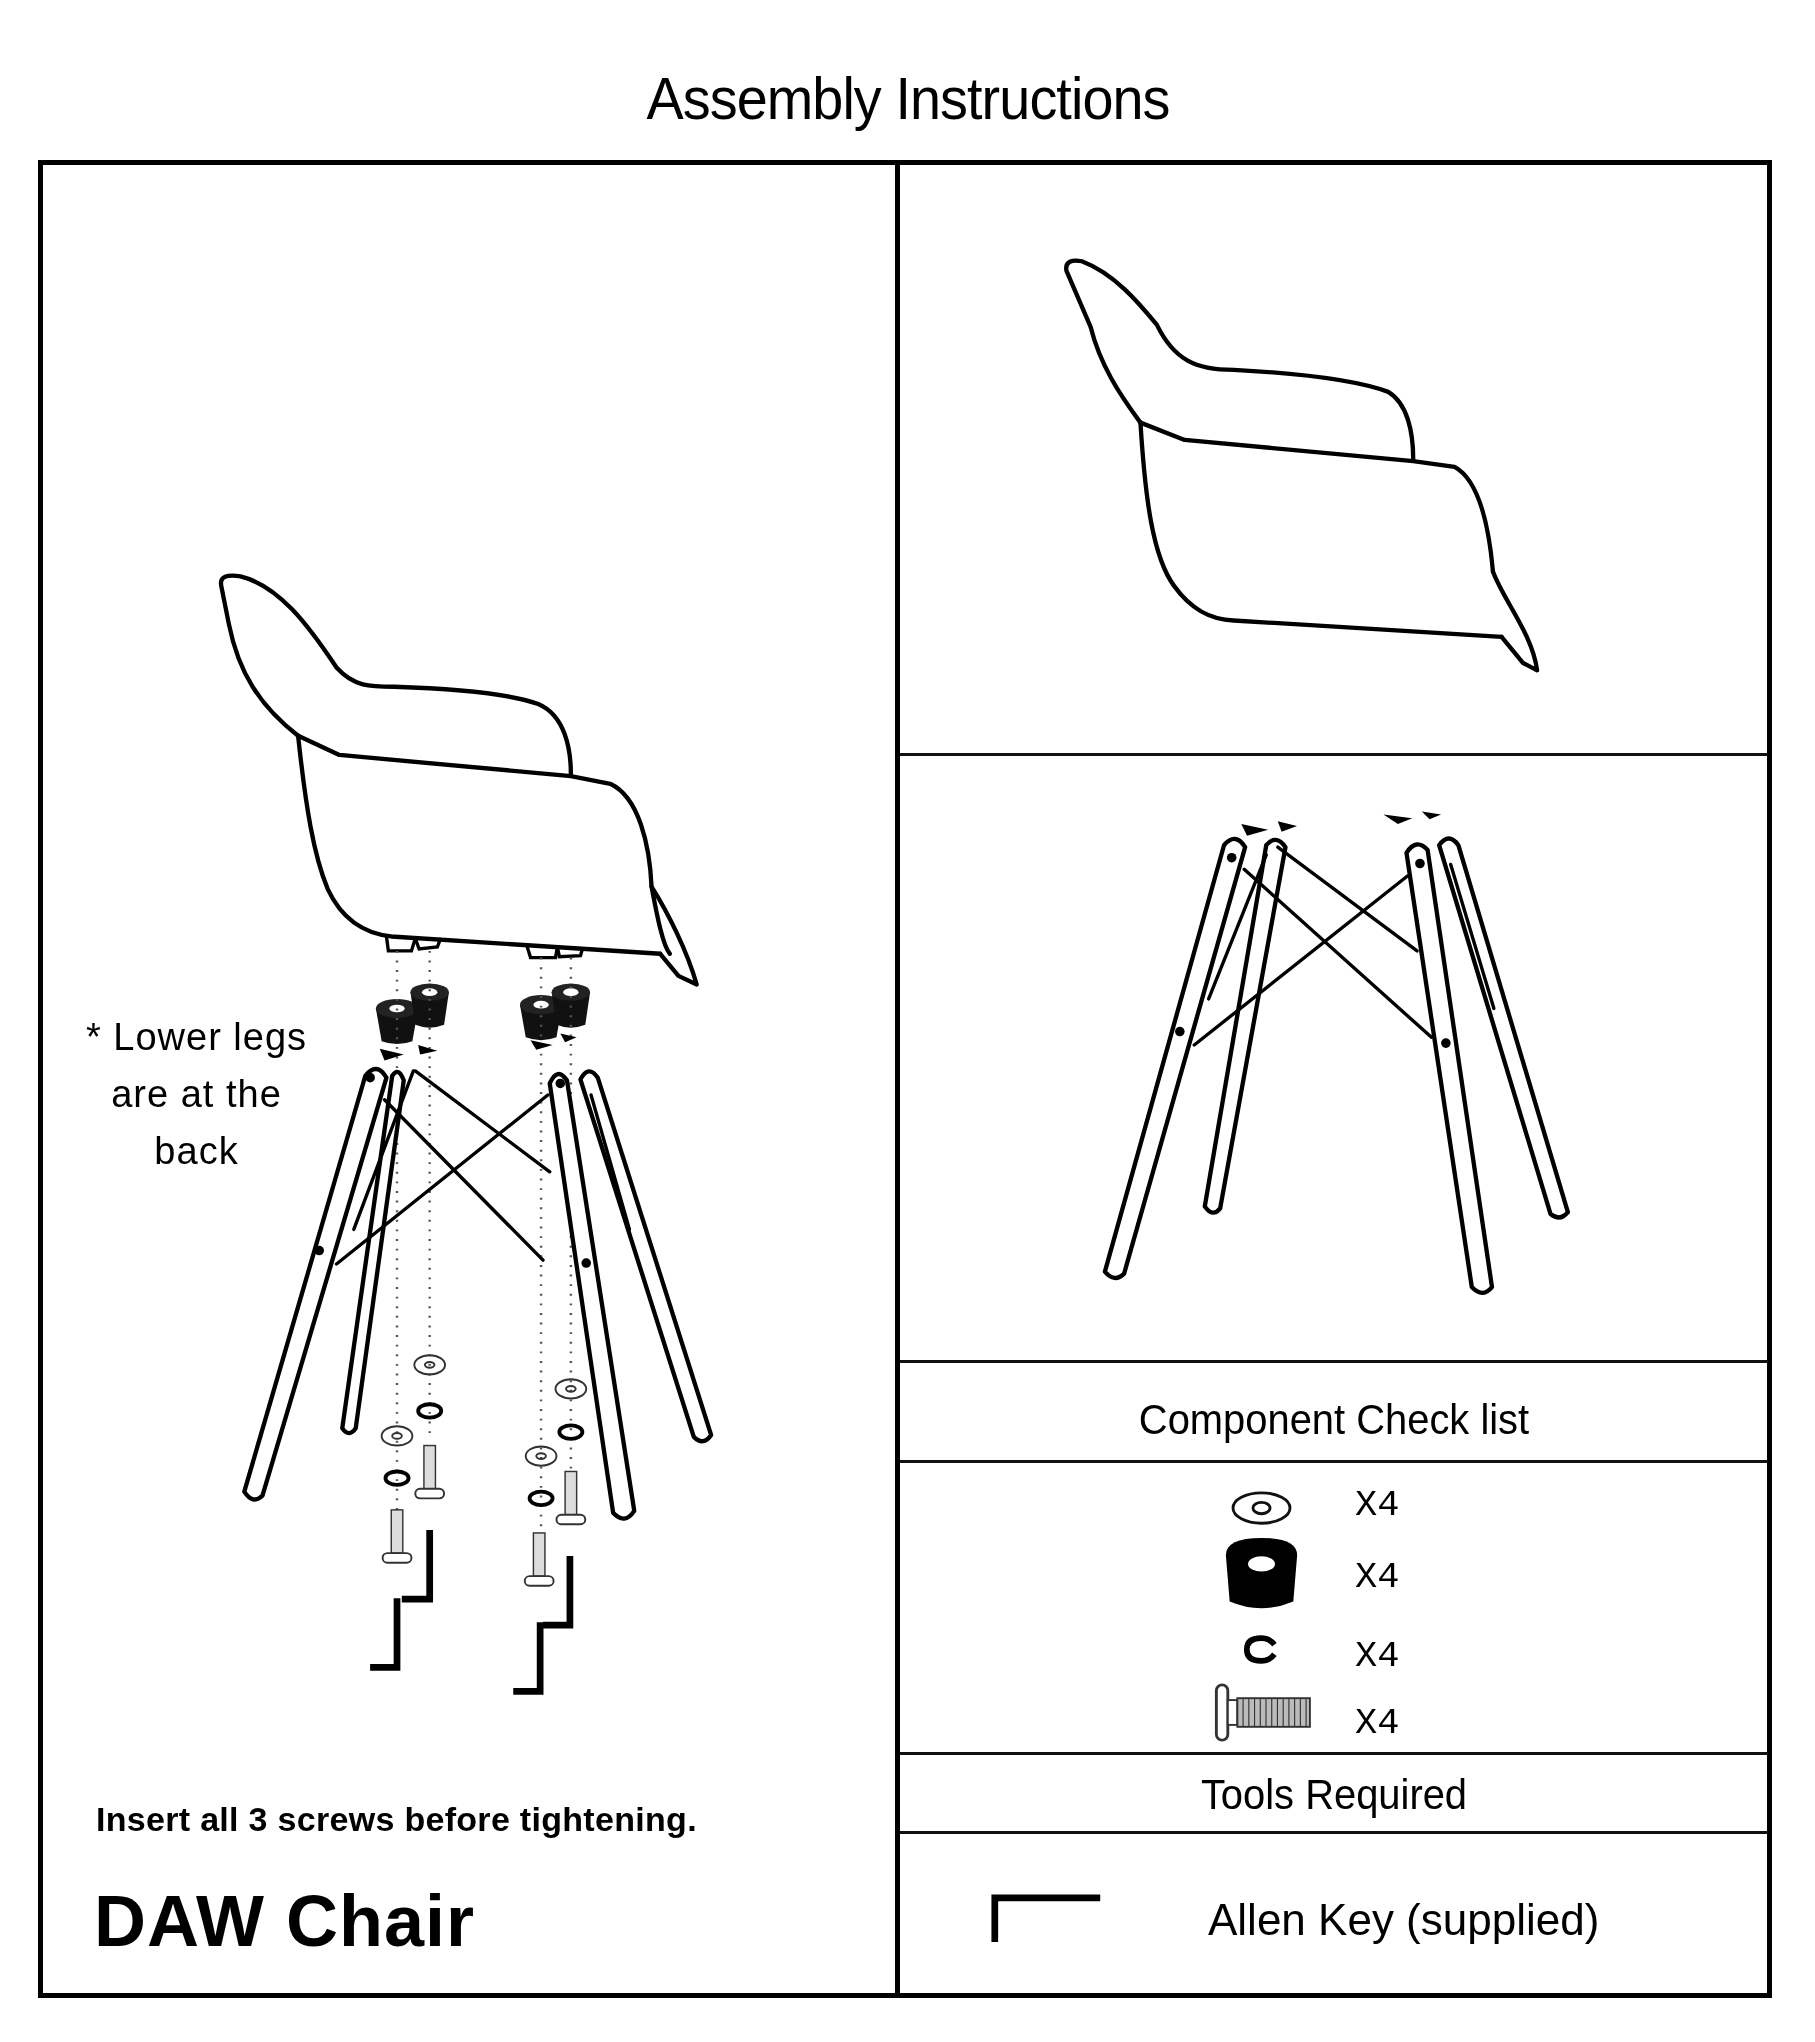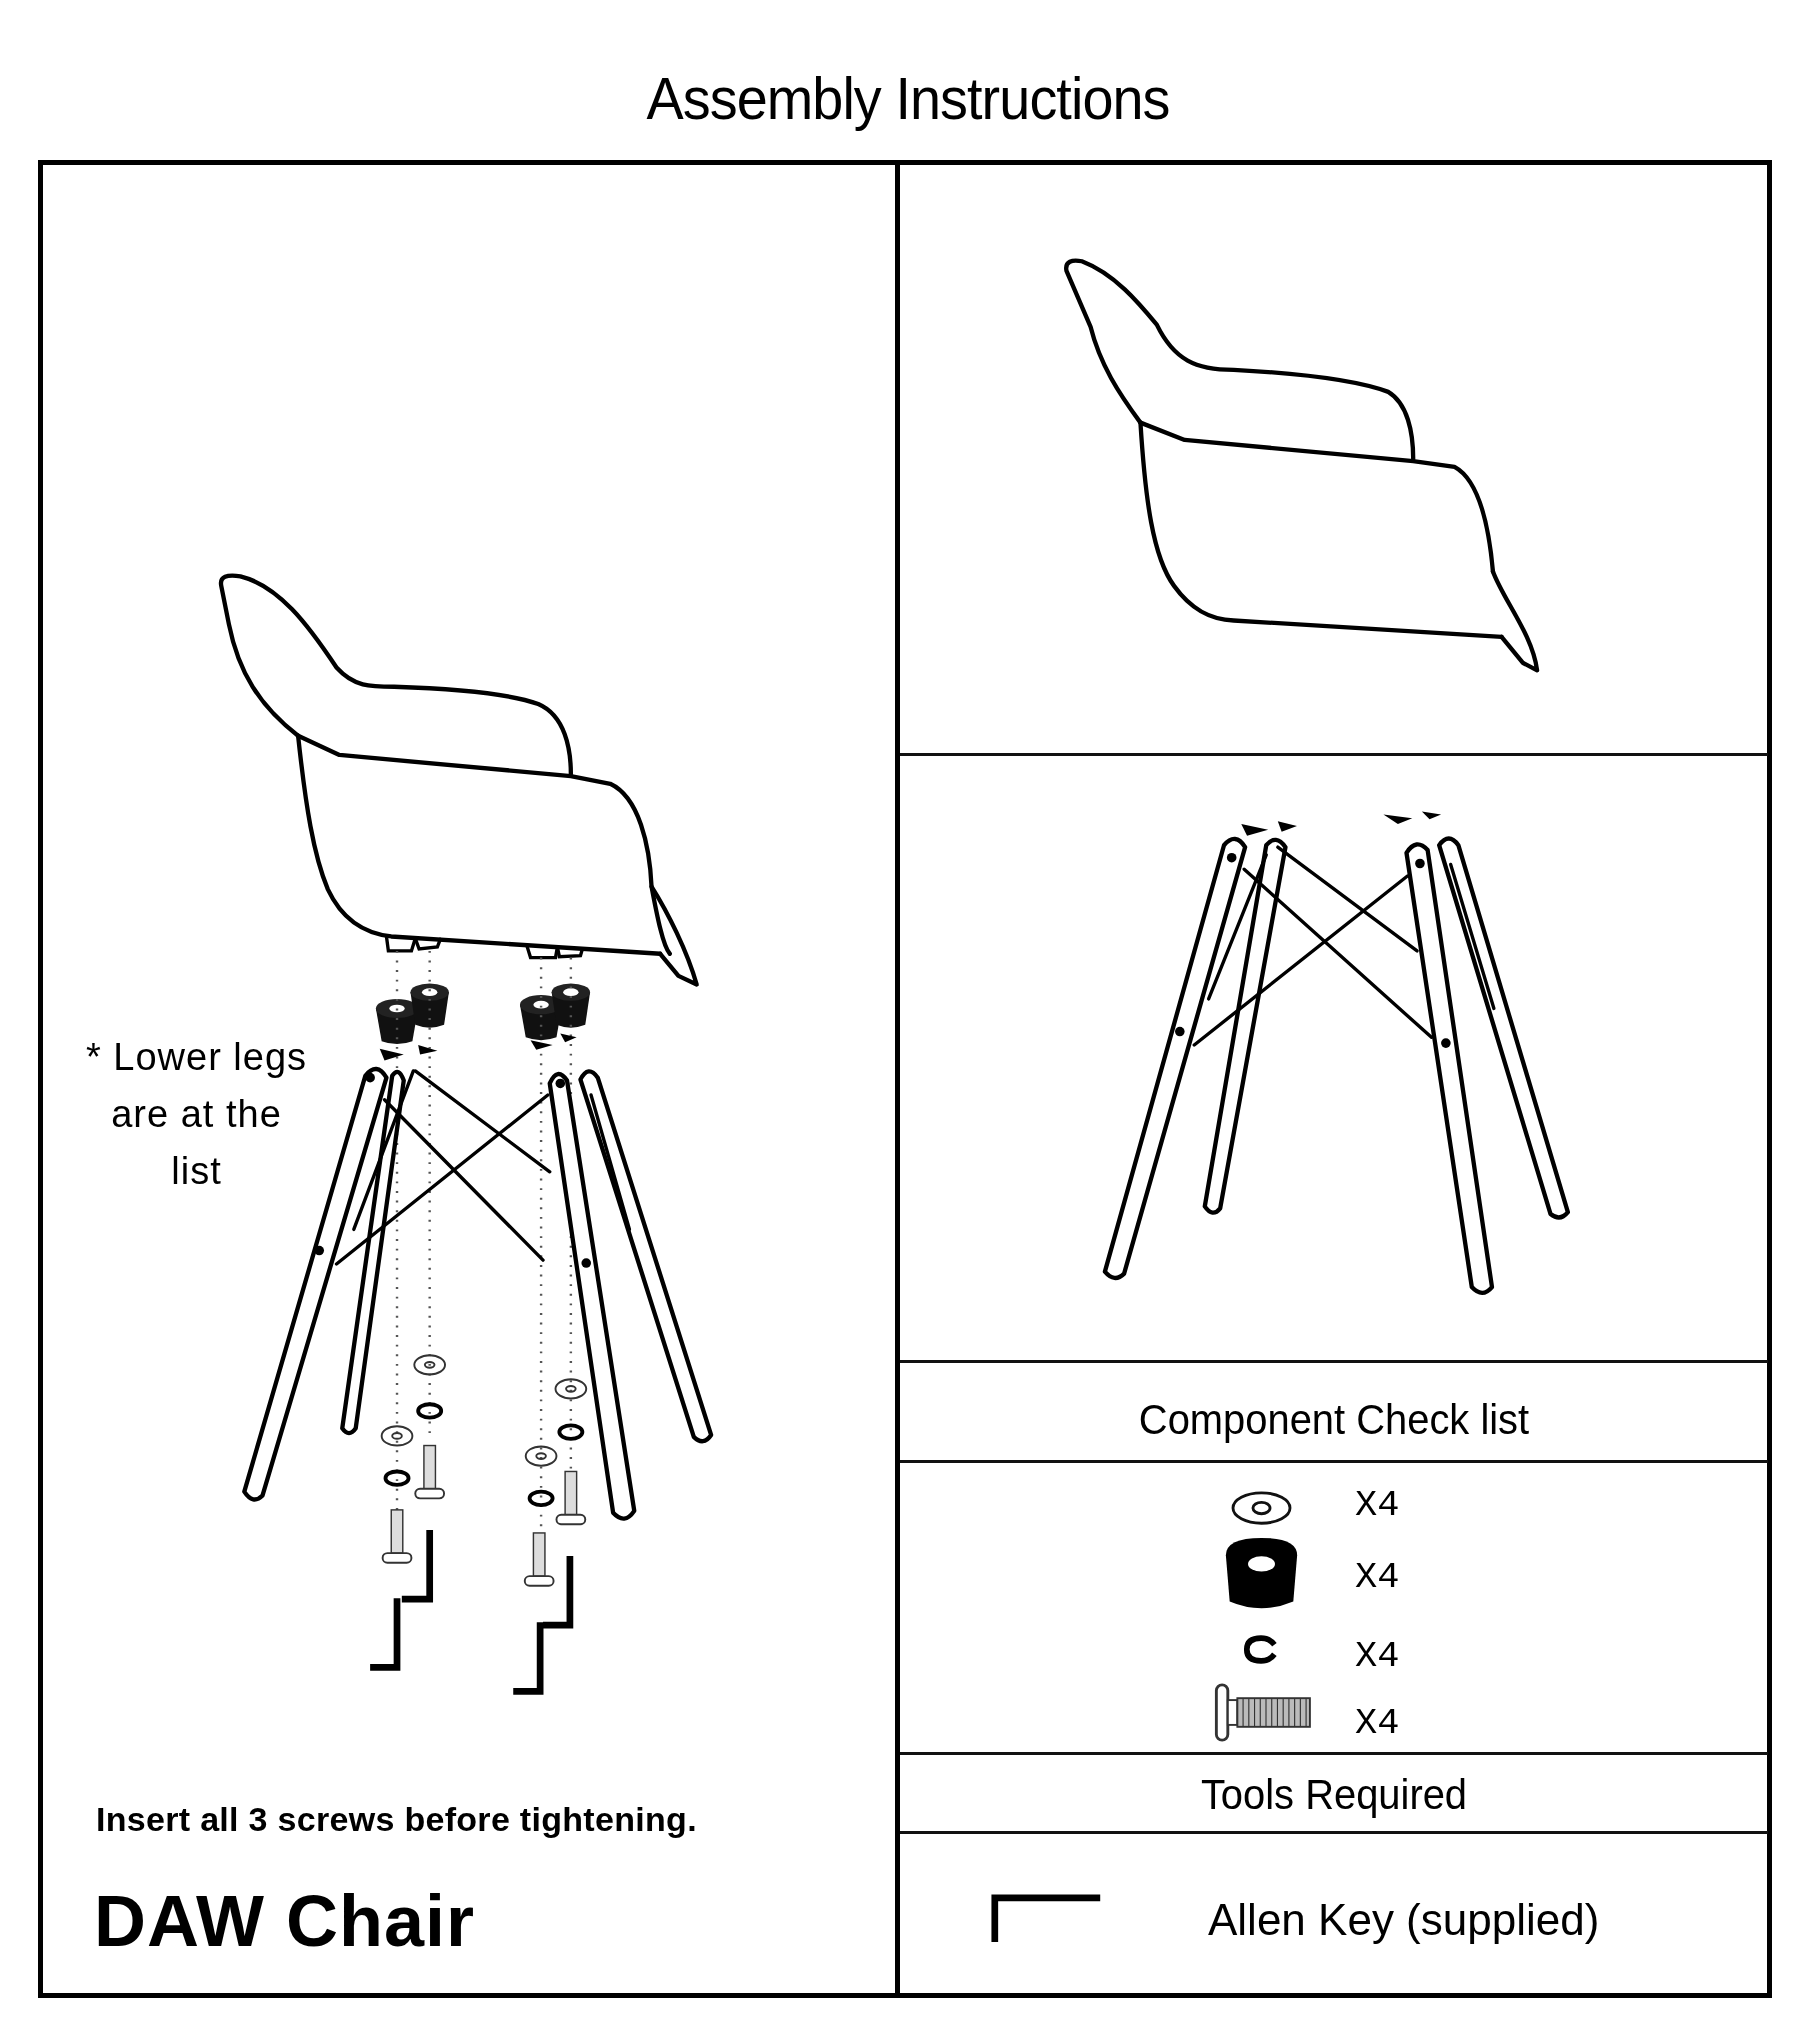--- a/index.html
+++ b/index.html
@@ -4,21 +4,21 @@
 <style>
   html, body { margin: 0; padding: 0; background: #ffffff; }
   body { width: 1816px; height: 2042px; position: relative; overflow: hidden; font-family: "Liberation Sans", sans-serif; color: #000; }
   .abs { position: absolute; }
   #doc-title { left: 0; width: 1816px; top: 60px; text-align: center; font-size: 60px; line-height: 77px; letter-spacing: -1px; transform: scaleX(0.93); }
   #frame { left: 38px; top: 160px; width: 1724px; height: 1828px; border: 5.8px solid #000; box-sizing: content-box; }
   .vdiv { left: 895px; top: 160px; width: 4.8px; height: 1835px; background: #000; }
   .hdiv { left: 900px; width: 868px; height: 2.9px; background: #111; }
   .sec-label { left: 900px; width: 868px; text-align: center; font-size: 42px; line-height: 54px; transform: scaleX(0.95); }
   .qty { font-size: 37px; line-height: 42px; left: 1355px; font-family: Liberation Mono, monospace; }
-  #lower-legs-note { left: 67px; top: 1009px; width: 259px; text-align: center; font-size: 38px; line-height: 57px; font-weight: 300; letter-spacing: 1px; margin-top: 20px; }
+  #lower-legs-note { left: 67px; top: 1009px; width: 259px; text-align: center; font-size: 38px; line-height: 57px; font-weight: 300; letter-spacing: 1px; }
   #insert-note { left: 96px; top: 1798px; font-size: 34px; font-weight: bold; line-height: 42px; letter-spacing: 0.3px; }
   #product-name { left: 94px; top: 1878px; font-size: 72px; font-weight: bold; line-height: 86px; letter-spacing: 1px; }
   #allen-label { left: 1208px; top: 1893px; font-size: 44px; line-height: 54px; }
   svg.draw { position: absolute; left: 0; top: 0; width: 1816px; height: 2042px; pointer-events: none; }
   svg .ln { fill: none; stroke: #000; stroke-width: 4.5; stroke-linecap: round; stroke-linejoin: round; }
   svg .thin { fill: none; stroke: #000; stroke-width: 3.5; stroke-linecap: round; }
   svg .dot { fill: none; stroke: #555; stroke-width: 2.5; stroke-dasharray: 2 8; }
   svg .leg { fill: #fff; stroke: #000; stroke-width: 4.5; stroke-linejoin: round; }
   svg .key { fill: none; stroke: #000; stroke-width: 7; stroke-linecap: butt; }
 </style>
@@ -152,21 +152,21 @@
     <path d="M1292,858 L1320,864 L1298,870 Z" fill="#000"></path>
     <path d="M1330,855 L1350,860 L1334,866 Z" fill="#000"></path>
     <path d="M1440,848 L1470,852 L1455,858 Z" fill="#000"></path>
     <path d="M1480,845 L1500,848 L1488,853 Z" fill="#000"></path>
   </g>
 </svg>
 
 <div id="lower-legs-note" class="abs">
   <div>* Lower legs</div>
   <div>are at the</div>
-  <div>list</div>
+  <div>back</div>
 </div>
 <div id="insert-note" class="abs">Insert all 3 screws before tightening.</div>
 <div id="product-name" class="abs">DAW Chair</div>
 
 <div class="abs sec-label" style="top:1393px">Component Check list</div>
 
 <div>
   <svg class="abs" style="left:1230px;top:1489px" width="63" height="38" viewBox="0 0 66 40">
     <ellipse cx="33" cy="20" rx="30" ry="16" fill="none" stroke="#111" stroke-width="3"></ellipse>
     <ellipse cx="33" cy="20" rx="9" ry="6" fill="none" stroke="#111" stroke-width="3"></ellipse>

